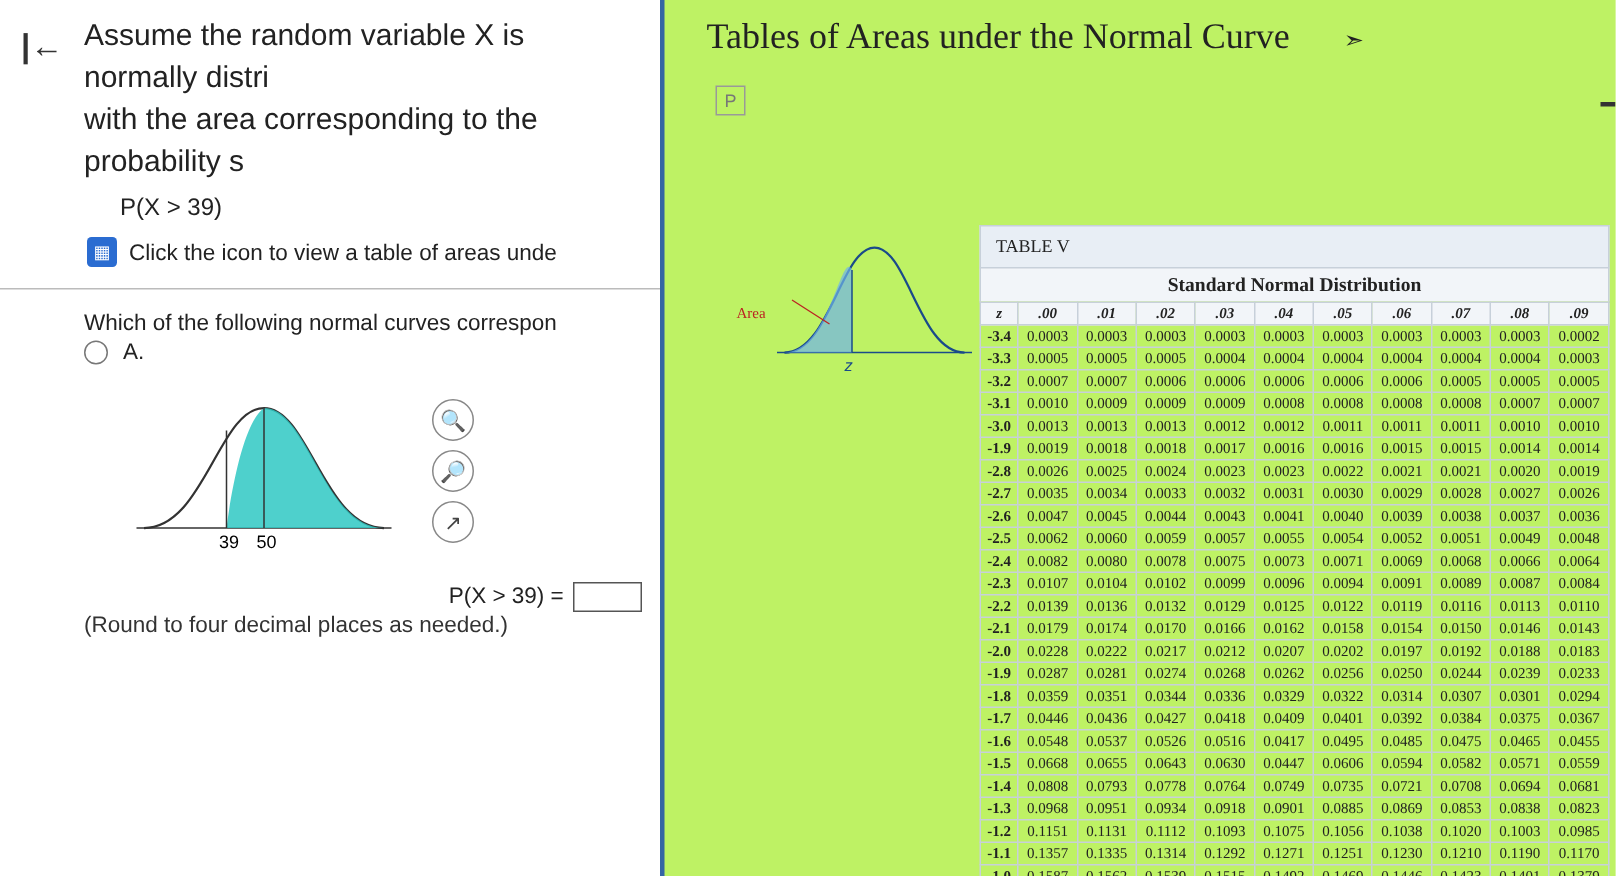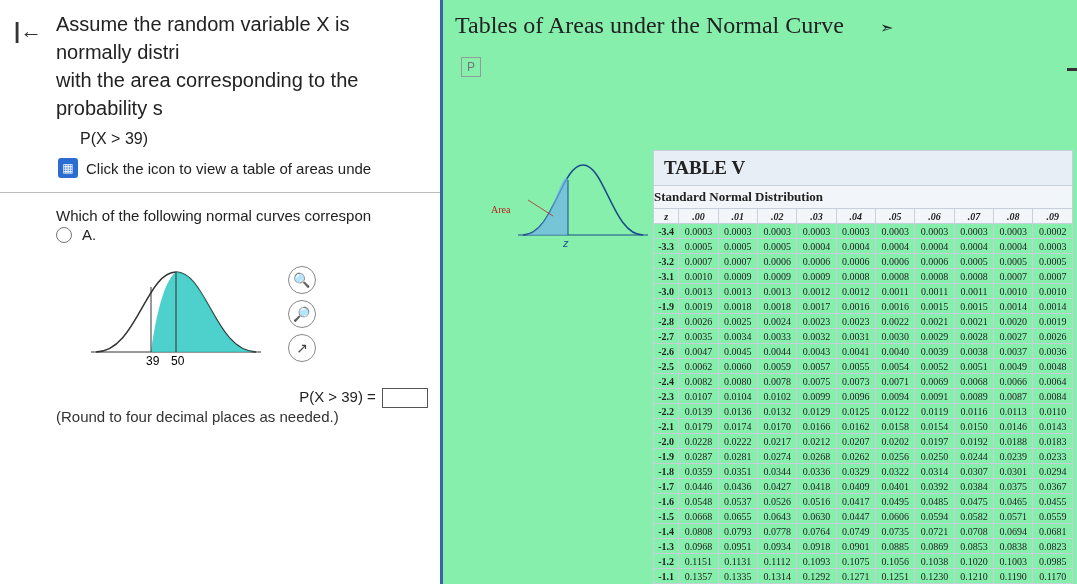--- a/index.html
+++ b/index.html
@@ -14,31 +14,31 @@
   .question { font-size: 15px; margin-bottom: 2px; }
   .option { display: flex; align-items: center; gap: 10px; font-size: 15px; margin-bottom: 14px; }
   .radio { width: 16px; height: 16px; border: 1.5px solid #777; border-radius: 50%; }
   .curve-wrap { position: relative; width: 220px; margin-left: 30px; margin-bottom: 18px; }
   .tools { position: absolute; right: -10px; top: 50%; transform: translateY(-50%); display: flex; flex-direction: column; gap: 6px; }
   .tool-btn { width: 28px; height: 28px; border: 1px solid #888; border-radius: 50%; display: flex; align-items: center; justify-content: center; font-size: 14px; background: #fff; color: #444; }
   .answer-line { font-size: 15px; margin-left: 2px; text-align: right; }
   .answer-box { display: inline-block; width: 46px; height: 20px; border: 1px solid #555; vertical-align: middle; margin: 0 2px; }
   .hint { font-size: 15px; color: #333; }
 
-  .right-panel { position: absolute; left: 440px; top: 0; width: 637px; height: 584px; border-left: 3px solid #3565a3; background: #86efac; padding: 12px 0 0 12px; }
+  .right-panel { position: absolute; left: 440px; top: 0; width: 637px; height: 584px; border-left: 3px solid #3565a3; background: #bef264; padding: 12px 0 0 28px; }
   .rp-title { font-family: Georgia, 'Times New Roman', serif; font-size: 24px; font-weight: normal; color: #222; margin-bottom: 18px; }
   .cursor { display: inline-block; margin-left: 30px; font-size: 16px; }
   .rp-tools { display: flex; gap: 6px; margin-left: 6px; margin-bottom: 4px; }
   .rp-tool { width: 20px; height: 20px; border: 1px solid #999; color: #777; display: flex; align-items: center; justify-content: center; font-size: 12px; }
 
   .table-block { position: absolute; left: 48px; top: 138px; width: 580px; }
   .table-curve { position: absolute; left: 70px; top: 150px; }
   .area-label { position: absolute; left: 48px; top: 204px; font-family: Georgia, serif; font-size: 10px; color: #b22; }
-  .table-title { background: #e8eef5; padding: 6px 10px; font-family: Georgia, serif; font-weight: bold; font-size: 19px; border: 1px solid #c7d0da; border-bottom: none; }
-  .table-sub { font-family: Georgia, serif; font-weight: bold; font-size: 13px; padding: 3px 0; border: 1px solid #c7d0da; border-bottom: none; background: #f2f5f9; }
+  .table-title { background: #e8eef5; padding: 6px 10px; font-family: Georgia, serif; font-weight: normal; font-size: 12px; border: 1px solid #c7d0da; border-bottom: none; }
+  .table-sub { text-align: center; font-family: Georgia, serif; font-weight: bold; font-size: 13px; padding: 3px 0; border: 1px solid #c7d0da; border-bottom: none; background: #f2f5f9; }
   table.normal { border-collapse: collapse; font-size: 10px; width: 100%; }
   table.normal td, table.normal th { border: 1px solid #c7d0da; padding: 1.5px 2px; text-align: center; font-family: Georgia, serif; }
   table.normal th { background: #f2f5f9; font-style: italic; font-weight: bold; }
   .group-sep td { border-top: 2px solid #b7c2ce; }
   .z-col { font-weight: bold; }
   .right-dash { position: absolute; right: 0; top: 68px; width: 10px; height: 3px; background: #333; }
 </style>
 </head>
 <body>
 

